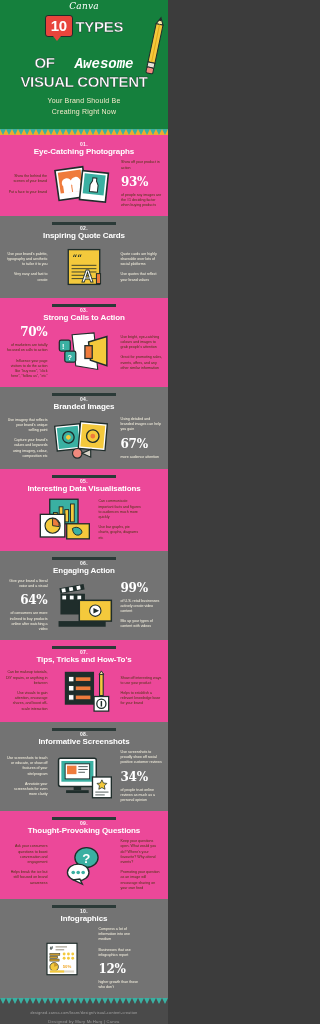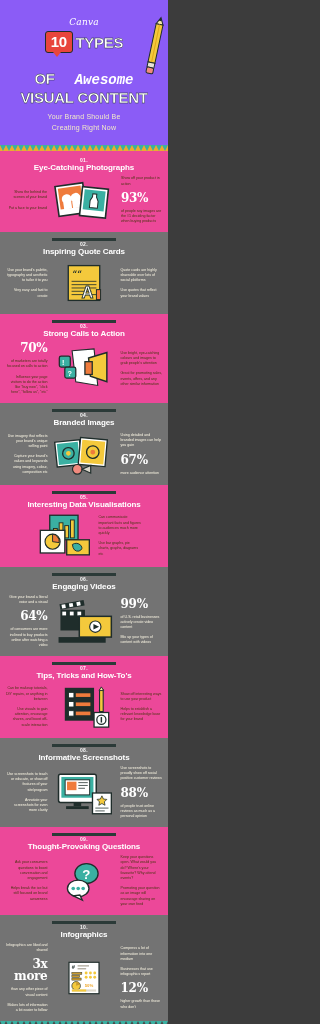--- a/index.html
+++ b/index.html
@@ -10,22 +10,22 @@
     -webkit-font-smoothing: antialiased;
   }
   .page {
     width: 168px;
     position: relative;
     overflow: hidden;
   }
 
   
   .header {
-    background: #8b5cf6;
-    padding: 17px 6px 12px 6px;
+    background: #15803d;
+    padding: 1px 6px 12px 6px;
     text-align: center;
     position: relative;
   }
   .brand {
     font-family: "DejaVu Serif", serif;
     font-style: italic;
     font-size: 9px;
     color: #ffffff;
     letter-spacing: .2px;
     margin-bottom: 4px;
@@ -128,21 +128,21 @@
   .col { width: 43px; display: flex; flex-direction: column; gap: 5px; }
   .col.left  { text-align: right; align-items: flex-end; }
   .col.right { text-align: left;  align-items: flex-start; }
   .art { width: 70px; display: flex; align-items: center; justify-content: center; }
 
   .note { font-size: 3.6px; line-height: 1.45; color: #fbf6e4; max-width: 43px; }
   .sect.orange .note { color: #4a3510; }
   .stat {
     font-family: "DejaVu Serif", serif;
     font-weight: bold; font-size: 12px; line-height: 1;
-    color: #ffffff; letter-spacing: -.3px;
+    color: #ffffff; letter-spacing: -.3px; text-align: center;
   }
   .sect.orange .stat { color: #ffffff; }
 
   
   .footer {
     background: #4a4a4a;
     padding: 7px 6px 9px 6px;
     text-align: center;
   }
   .foot-1 { font-size: 3.6px; color: #a9a9a9; letter-spacing: .3px; line-height: 1.6; }
@@ -350,21 +350,21 @@
         <div class="note">Can communicate important facts and figures to audiences much more quickly</div>
         <div class="note">Use bar graphs, pie charts, graphs, diagrams etc</div>
       </div>
     </div>
   </div>
 
   <div class="sect teal">
     <div class="divider-bar"></div>
     <div class="sect-head">
       <div class="sect-num">06.</div>
-      <div class="sect-title">Engaging Videos</div>
+      <div class="sect-title">Engaging Action</div>
     </div>
     <div class="body-row">
       <div class="col left">
         <div class="note">Give your brand a literal voice and a visual</div>
         <div class="stat">64%</div>
         <div class="note">of consumers are more inclined to buy products online after watching a video</div>
       </div>
       <div class="art">
         <svg viewBox="0 0 70 48" width="66" height="46">
           <g transform="rotate(-10 22 10)">
@@ -458,21 +458,21 @@
           <rect x="44" y="24" width="20" height="22" fill="#fff" stroke="#1f2d2b" stroke-width="1.4"></rect>
           <polygon points="54,27 55.6,30.4 59.2,30.8 56.6,33.4 57.3,37 54,35.2 50.7,37 51.4,33.4 48.8,30.8 52.4,30.4" fill="#f4c93c" stroke="#1f2d2b" stroke-width=".8"></polygon>
           <g stroke="#1f2d2b" stroke-width=".8">
               <line x1="47" y1="40" x2="61" y2="40"></line>
               <line x1="47" y1="43" x2="57" y2="43"></line>
             </g>
         </svg>
       </div>
       <div class="col right">
         <div class="note">Use screenshots to proudly show off social positive customer reviews</div>
-        <div class="stat">88%</div>
+        <div class="stat">34%</div>
         <div class="note">of people trust online reviews as much as a personal opinion</div>
       </div>
     </div>
   </div>
 
   <div class="sect orange">
     <div class="divider-bar"></div>
     <div class="sect-head">
       <div class="sect-num">09.</div>
       <div class="sect-title">Thought-Provoking Questions</div>
@@ -503,26 +503,20 @@
     </div>
   </div>
 
   <div class="sect teal">
     <div class="divider-bar"></div>
     <div class="sect-head">
       <div class="sect-num">10.</div>
       <div class="sect-title">Infographics</div>
     </div>
     <div class="body-row">
-      <div class="col left">
-        <div class="note">Infographics are liked and shared</div>
-        <div class="stat">3x more</div>
-        <div class="note">than any other piece of visual content</div>
-        <div class="note">Makes lots of information a lot easier to follow</div>
-      </div>
       <div class="art">
         <svg viewBox="0 0 70 48" width="50" height="46">
           <rect x="14" y="2" width="42" height="44" fill="#fff" stroke="#1f2d2b" stroke-width="1.6"></rect>
           <text x="18" y="12" font-size="8" font-weight="bold" fill="#1f2d2b">#</text>
           <g fill="#b5b0a4">
               <rect x="26" y="6" width="16" height="2"></rect>
               <rect x="26" y="10" width="12" height="2"></rect>
             </g>
           <g fill="#c99a2e" stroke="#1f2d2b" stroke-width=".6">
             <rect x="18" y="16" width="14" height="3"></rect>

